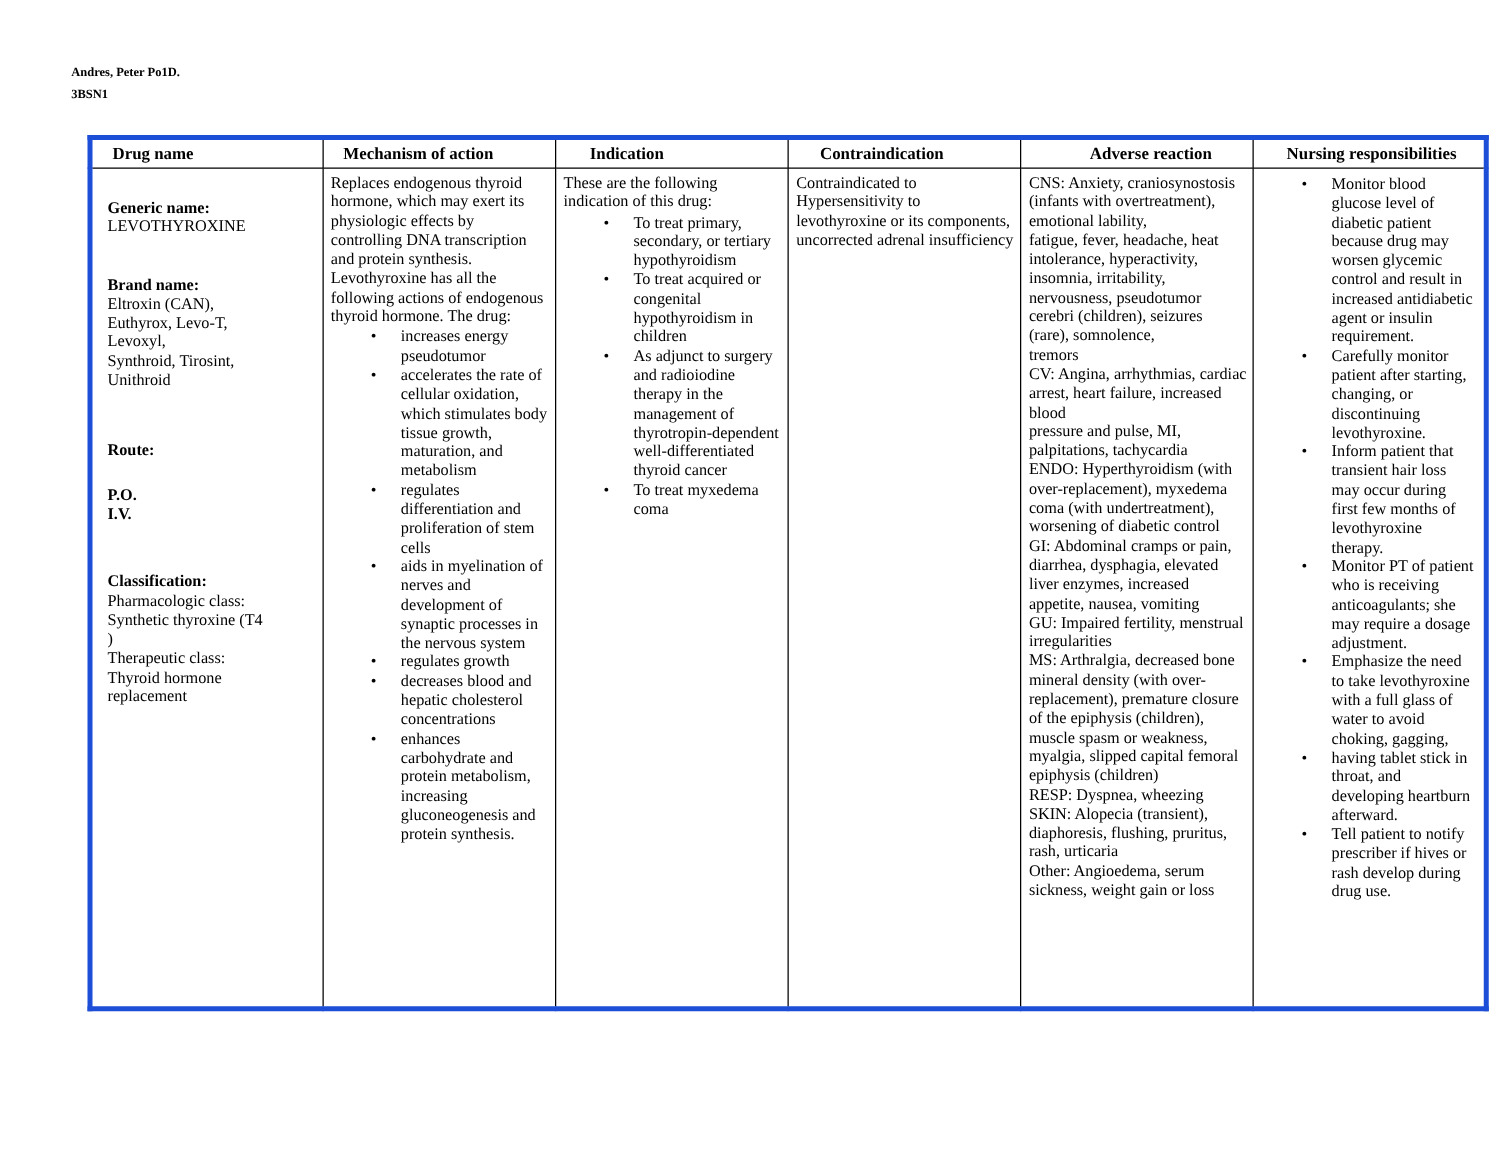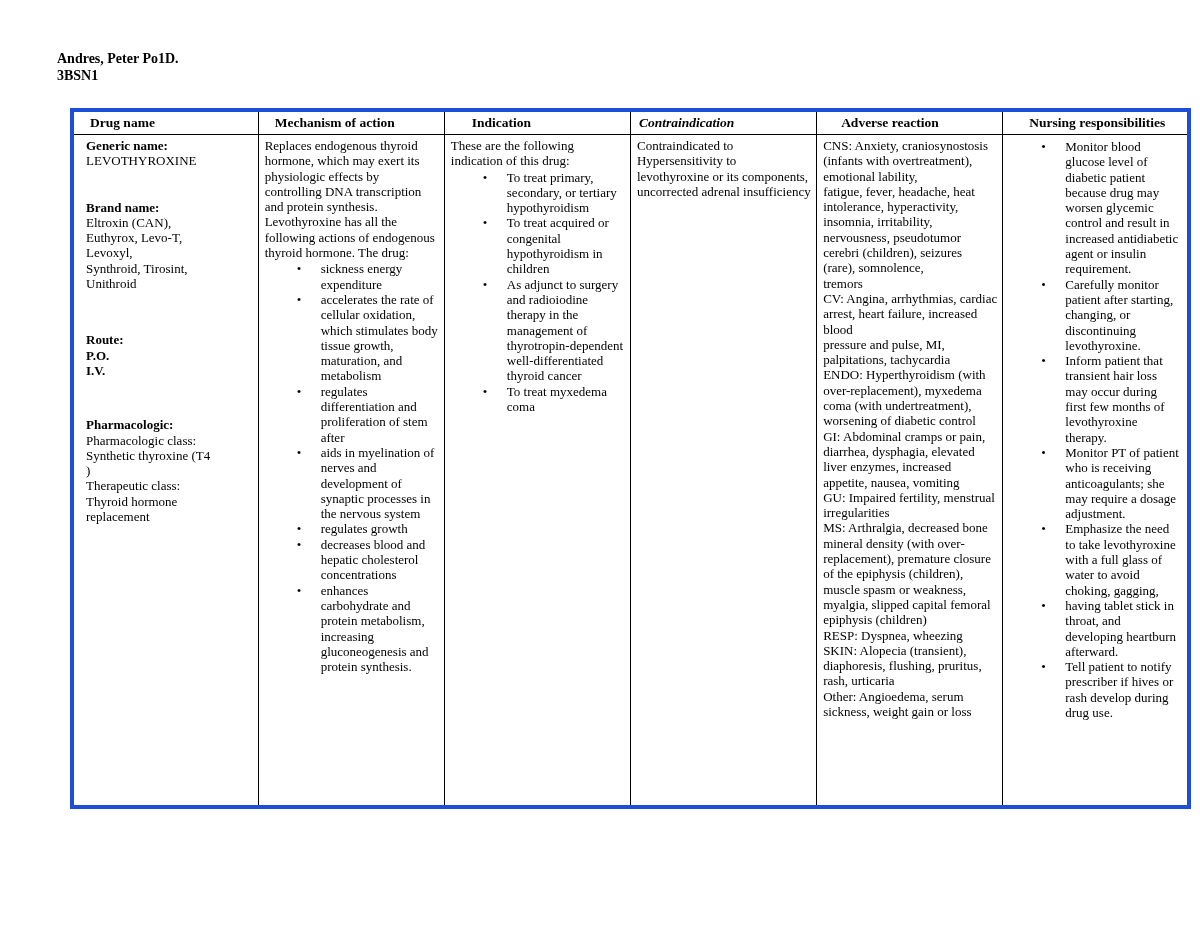--- a/index.html
+++ b/index.html
@@ -11,21 +11,21 @@
     font-family: "Liberation Serif", "DejaVu Serif", serif;
     color: #000000;
   }
   .page { position: relative; width: 1200px; height: 927px; overflow: hidden; }
 
   .author-block {
     position: absolute;
     left: 57px;
     top: 50px;
     font-weight: bold;
-    font-size: 14px;
+    font-size: 10px;
     line-height: 17px;
   }
 
   table.drug-table {
     position: absolute;
     left: 70px;
     top: 108px;
     width: 1121px;
     border-collapse: collapse;
     table-layout: fixed;
@@ -42,30 +42,30 @@
   .drug-table th {
     height: 20px;
     font-size: 13.5px;
     font-weight: bold;
     vertical-align: middle;
     padding: 1px 2px 1px 6px;
   }
   thead th:nth-child(1) { padding-left: 16px; }
   thead th:nth-child(2) { padding-left: 16px; }
   thead th:nth-child(3) { padding-left: 27px; }
-  thead th:nth-child(4) { padding-left: 8px; font-style: italic; }
-  thead th:nth-child(5) { padding-left: 24px; }
+  thead th:nth-child(4) { padding-left: 25px; }
+  thead th:nth-child(5) { padding-left: 24px; text-align: center; }
   thead th:nth-child(6) { padding-left: 26px; }
 
   .drug-table td { padding: 3px 5px 4px 6px; }
   td.drug-cell { padding-left: 12px; }
   tr.body-row { height: 672px; }
 
   p { margin: 0; }
-  .bold { font-weight: bold; }
+  .bold { font-weight: bold; margin-top: 20px; }
   .pre { white-space: pre-line; }
 
   .gap1 { margin-top: 31px; }
   .route-gap { margin-top: 41px; }
   .class-gap { margin-top: 39px; }
   .mech-list { margin-top: 16px; }
 
   ul.bullets {
     margin: 1px;
     padding: 0;
@@ -119,35 +119,35 @@
           <p>LEVOTHYROXINE</p>
           <p class="bold gap1">Brand name:</p>
           <p class="pre">Eltroxin (CAN),
 Euthyrox, Levo-T,
 Levoxyl,
 Synthroid, Tirosint,
 Unithroid</p>
           <p class="bold route-gap">Route:</p>
           <p class="bold pre">P.O.
 I.V.</p>
-          <p class="bold class-gap">Pharmacologic:</p>
+          <p class="bold class-gap">Classification:</p>
           <p class="pre">Pharmacologic class:
 Synthetic thyroxine (T4
 )
 Therapeutic class:
 Thyroid hormone
 replacement</p>
         </td>
 
         <td>
           <p>Replaces endogenous thyroid hormone, which may exert its physiologic effects by controlling DNA transcription and protein synthesis. Levothyroxine has all the following actions of endogenous thyroid hormone. The drug:</p>
           <ul class="bullets mech-list">
-              <li>sickness energy expenditure</li>
+              <li>increases energy pseudotumor</li>
               <li>accelerates the rate of cellular oxidation, which stimulates body tissue growth, maturation, and metabolism</li>
-              <li>regulates differentiation and proliferation of stem after</li>
+              <li>regulates differentiation and proliferation of stem cells</li>
               <li>aids in myelination of nerves and development of synaptic processes in the nervous system</li>
               <li>regulates growth</li>
               <li>decreases blood and hepatic cholesterol concentrations</li>
               <li>enhances carbohydrate and protein metabolism, increasing gluconeogenesis and protein synthesis.</li>
             </ul>
         </td>
 
         <td>
           <p>These are the following indication of this drug:</p>
           <ul class="bullets">

